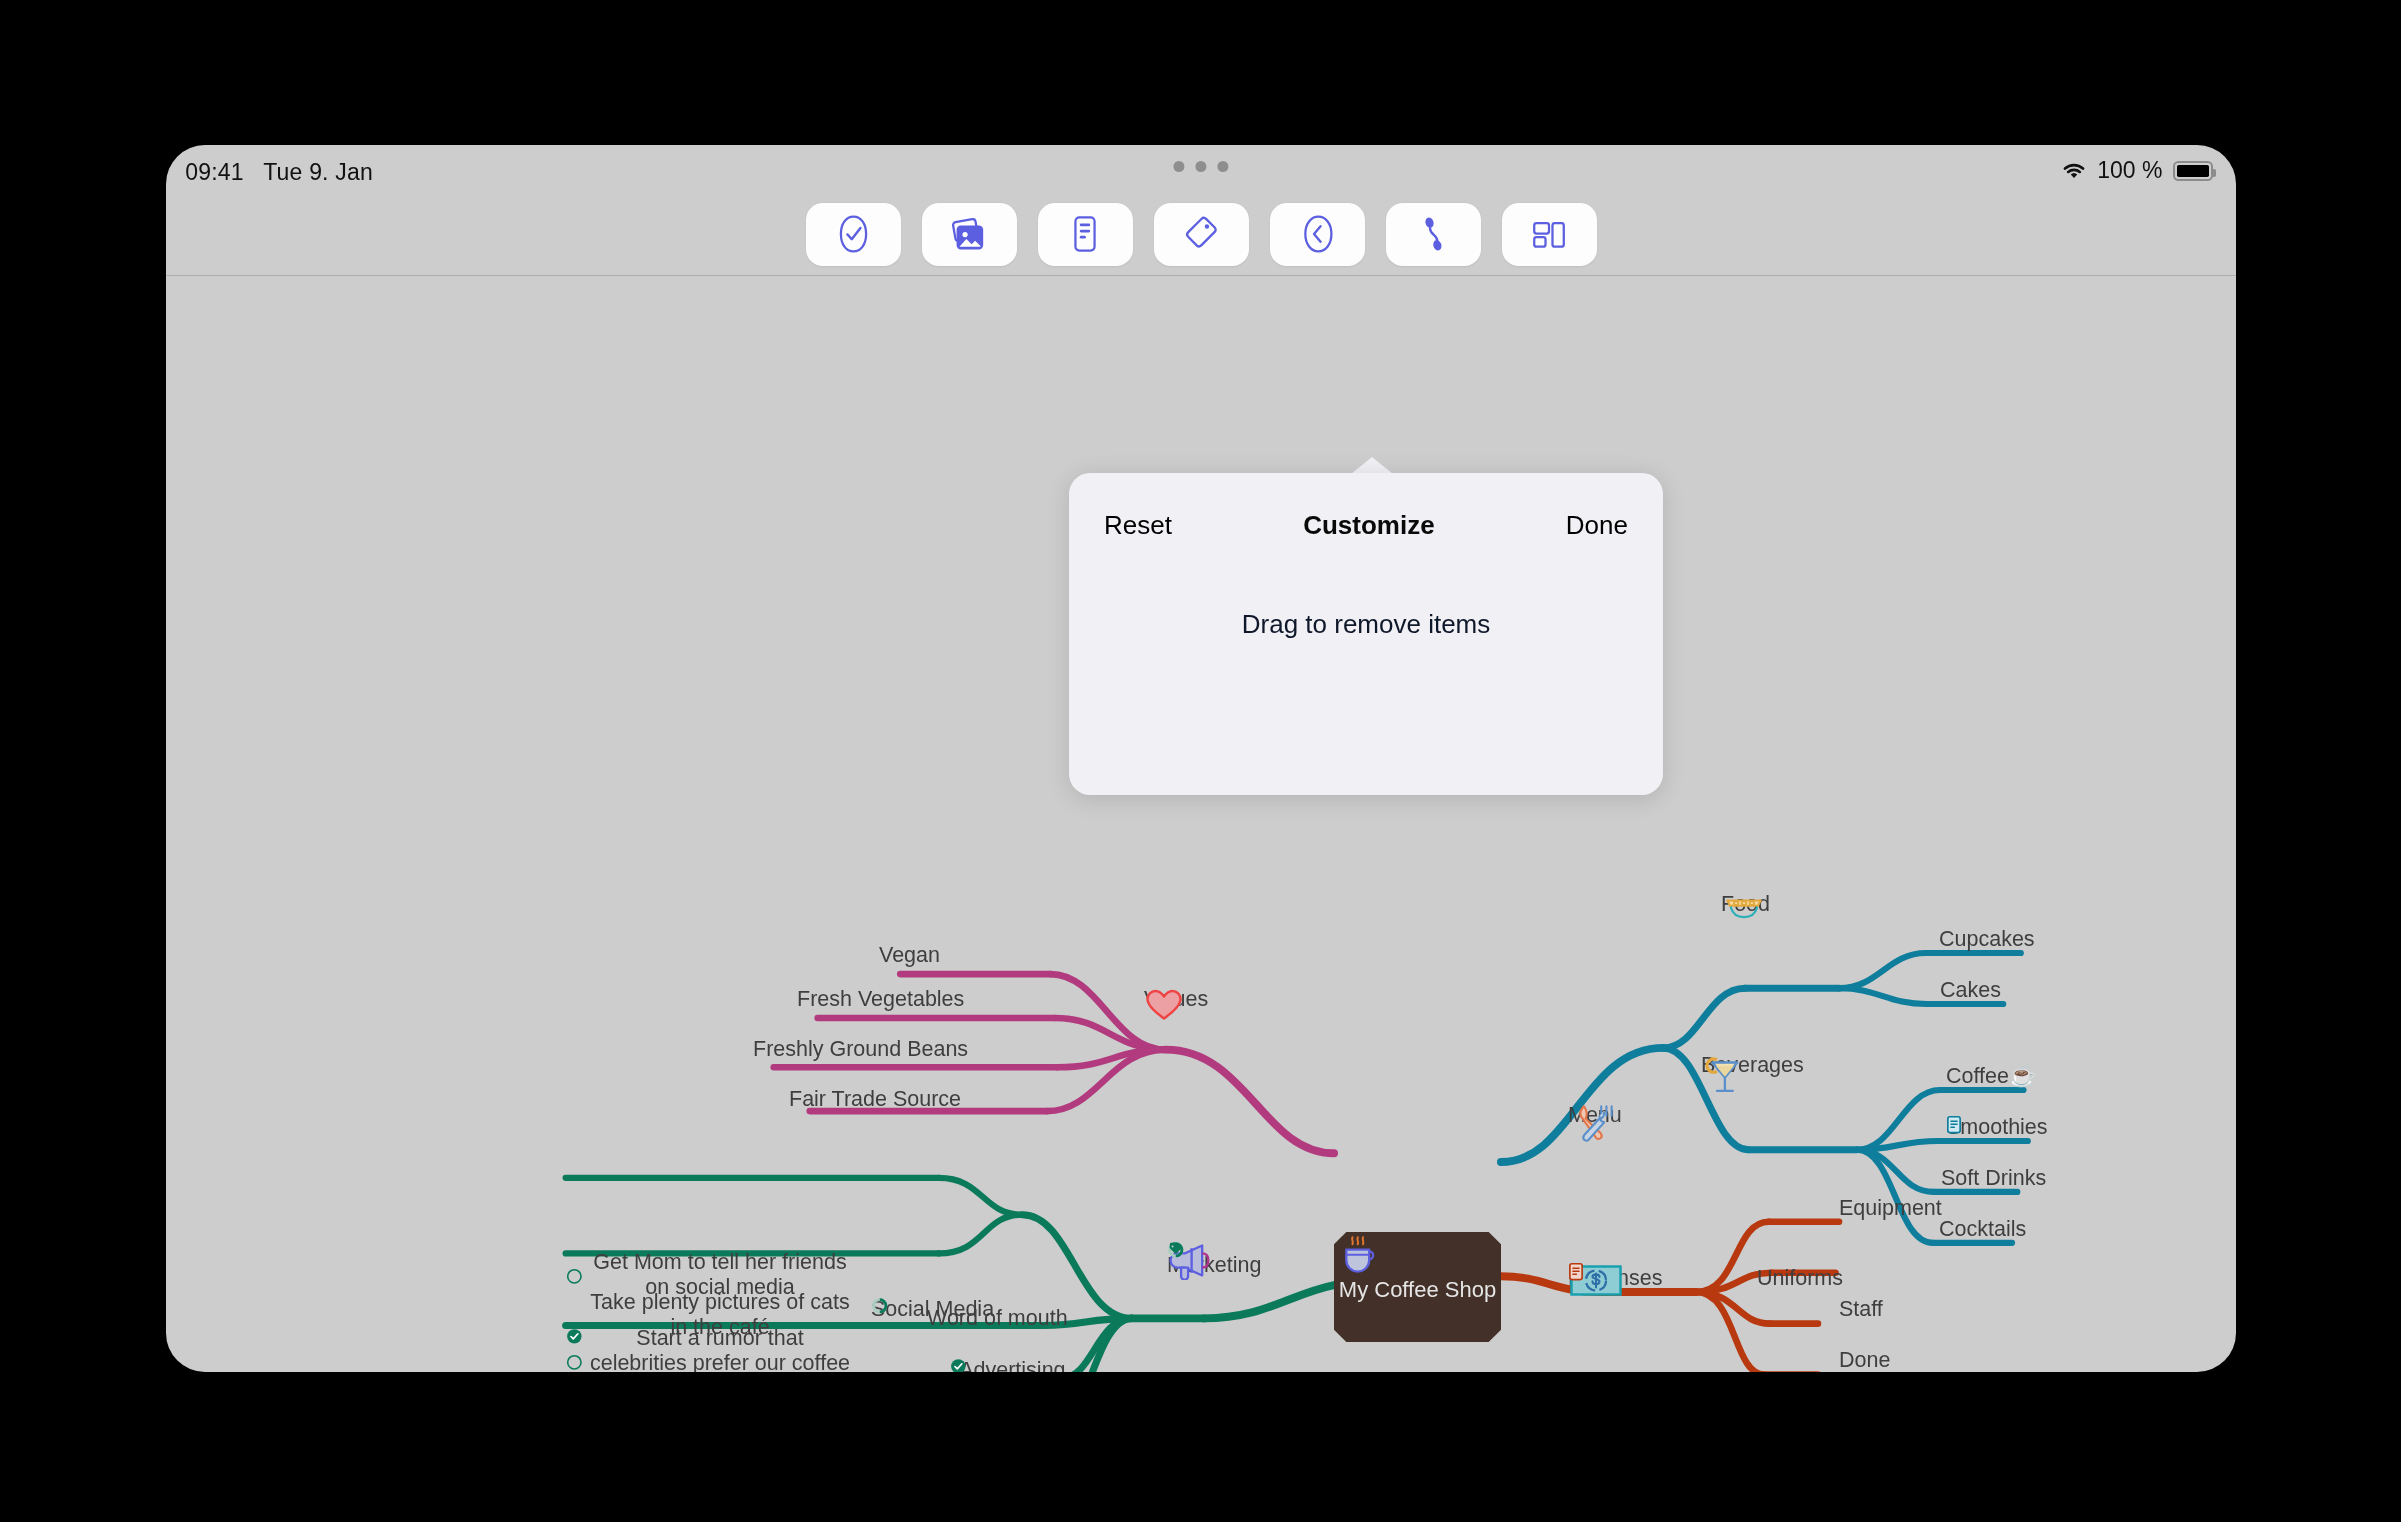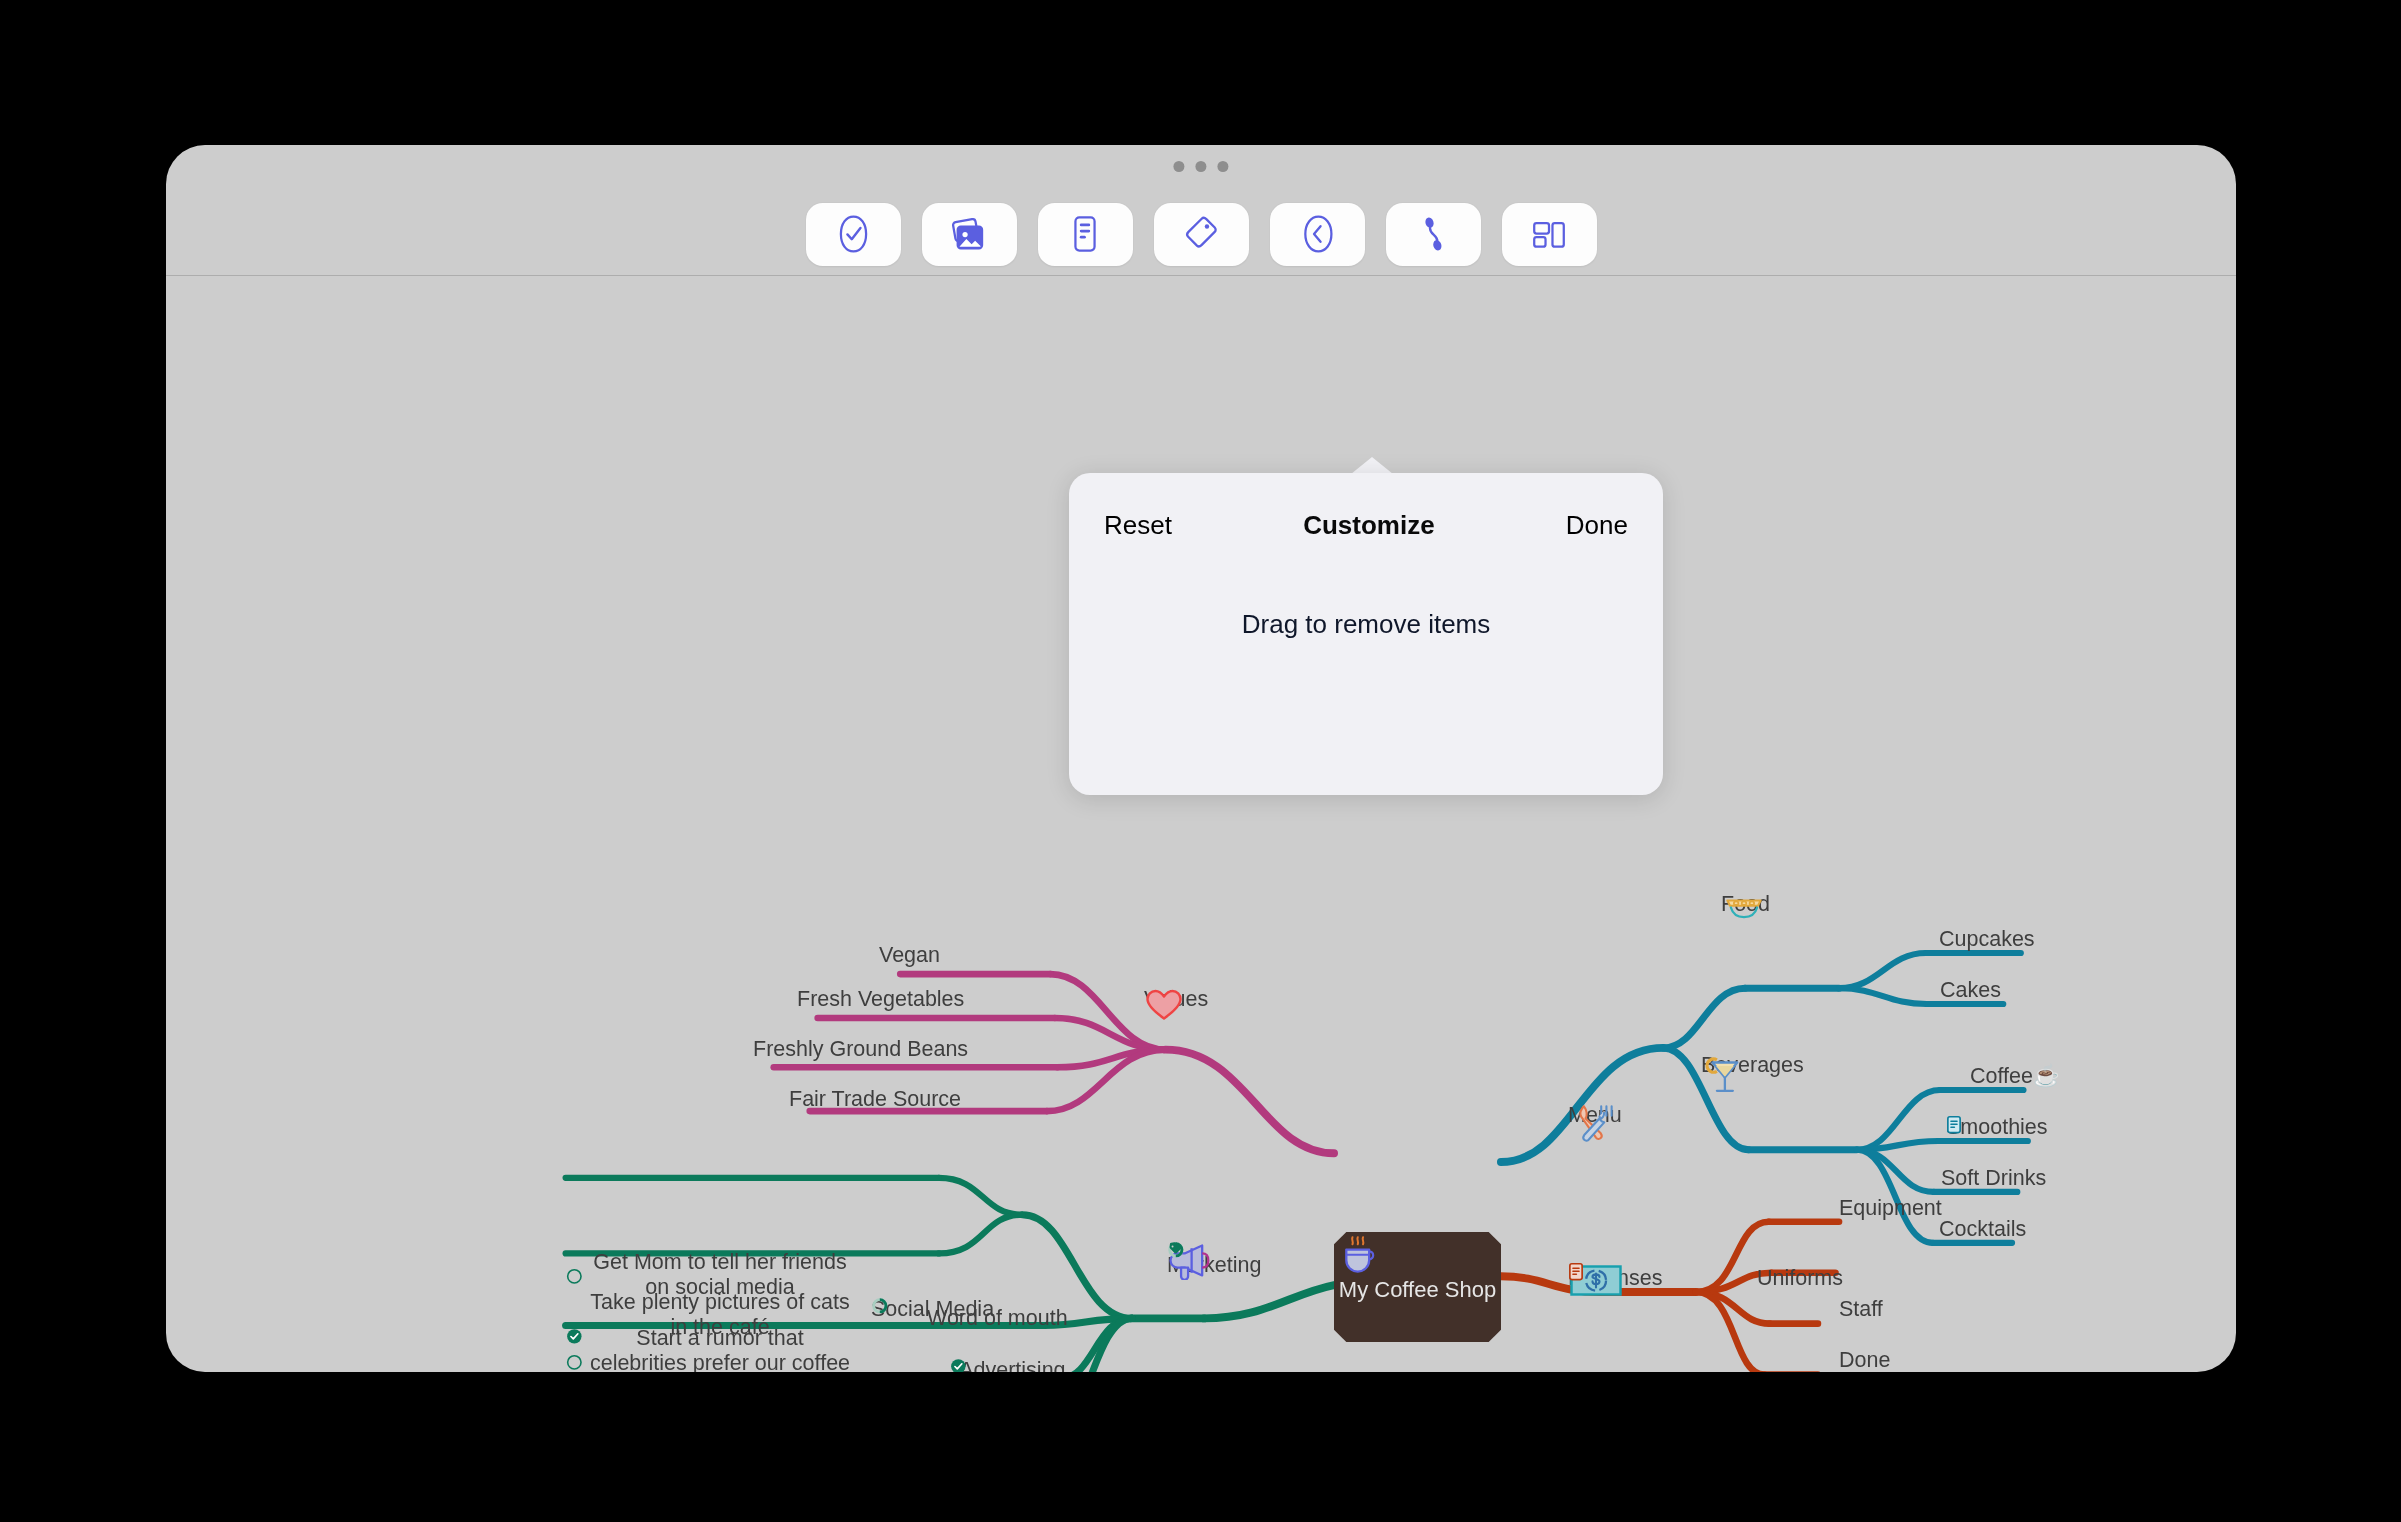--- a/index.html
+++ b/index.html
@@ -129,20 +129,39 @@
   }
   #central-text { font-size: 22px; color: #e5e5e5; }
 
   .ck { display:inline-block; vertical-align:middle; }
 </style>
 </head>
 <body>
 
 <div id="device">
 
+  <div id="statusbar">
+    <div id="status-left">
+      <span>09:41</span>
+      <span>Tue 9. Jan</span>
+    </div>
+    <div id="status-right">
+      <span>
+        <svg class="wifi-ico" width="26" height="19.3" viewBox="0 0 30 22">
+          <path d="M15 19.6 11.2 15.4a5.6 5.6 0 0 1 7.6 0z" fill="#111"></path>
+          <path d="M4.6 8.6a15.5 15.5 0 0 1 20.8 0" stroke="#111" stroke-width="3.1" fill="none" stroke-linecap="round"></path>
+          <path d="M8.3 12.5a10.3 10.3 0 0 1 13.4 0" stroke="#111" stroke-width="3.1" fill="none" stroke-linecap="round"></path>
+        </svg>
+      </span>
+      <span>100 %</span>
+      <span class="batt">
+          <i></i>
+        </span>
+    </div>
+  </div>
 
   <div id="handle">
     <span></span>
     <span></span>
     <span></span>
   </div>
 
   <div id="toolbar">
 
     <div class="tb-btn">
@@ -364,21 +383,21 @@
           <path d="M18 10a7.5 7.5 0 1 0 0 13" fill="none" stroke="#e2a83c" stroke-width="3.4"></path>
           <path d="M13 13h28L27 30z" fill="#f2e0b0" stroke="#5b8fc9" stroke-width="2.6" stroke-linejoin="round"></path>
           <path d="M17 17h20l-10 12z" fill="#e9d79e"></path>
           <path d="M27 30v14" stroke="#5b8fc9" stroke-width="2.6" stroke-linecap="round"></path>
           <path d="M18 45h18" stroke="#5b8fc9" stroke-width="2.6" stroke-linecap="round"></path>
         </svg>
       </span>
       <span>Beverages</span>
     </span>
 
-    <span class="node-label" style="left:1780px; top:789px;margin-left:24px;">
+    <span class="node-label" style="left:1780px; top:789px;">
       <span>Coffee</span><span>☕</span>
     </span>
 
     <span class="node-label" style="left:1780px; top:840px;">
       <span>Smoothies</span>
       <span class="ic" style="margin-left:7px">
         <svg width="16" height="19.3" viewBox="0 0 18 22" style="vertical-align:-3.5px">
           <rect x="2" y="2" width="14" height="18" rx="2.2" fill="#cfeaf2" stroke="#0e7e9c" stroke-width="1.9"></rect>
           <path d="M5.5 7h7 M5.5 10.5h7 M5.5 14h4" stroke="#0e7e9c" stroke-width="1.7" stroke-linecap="round"></path>
         </svg>

